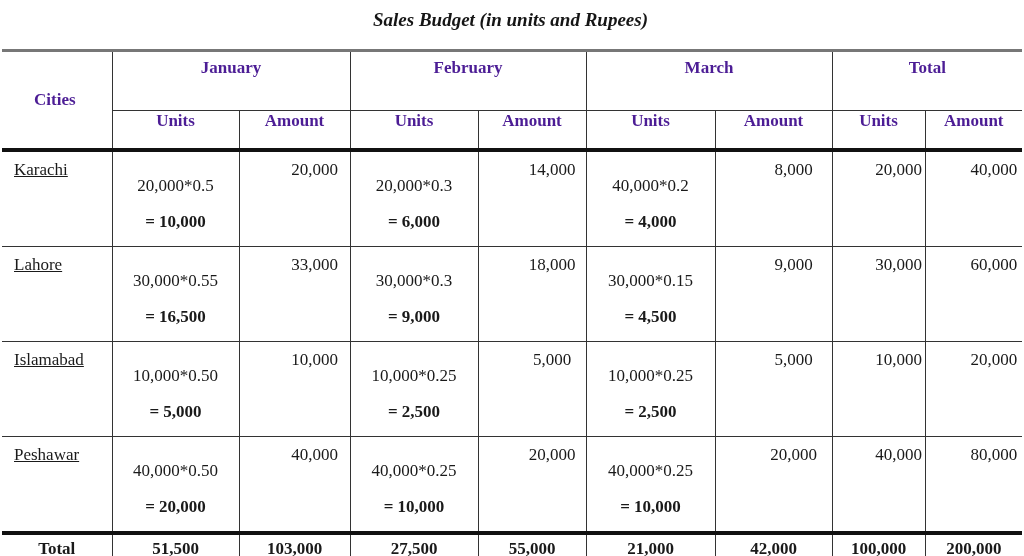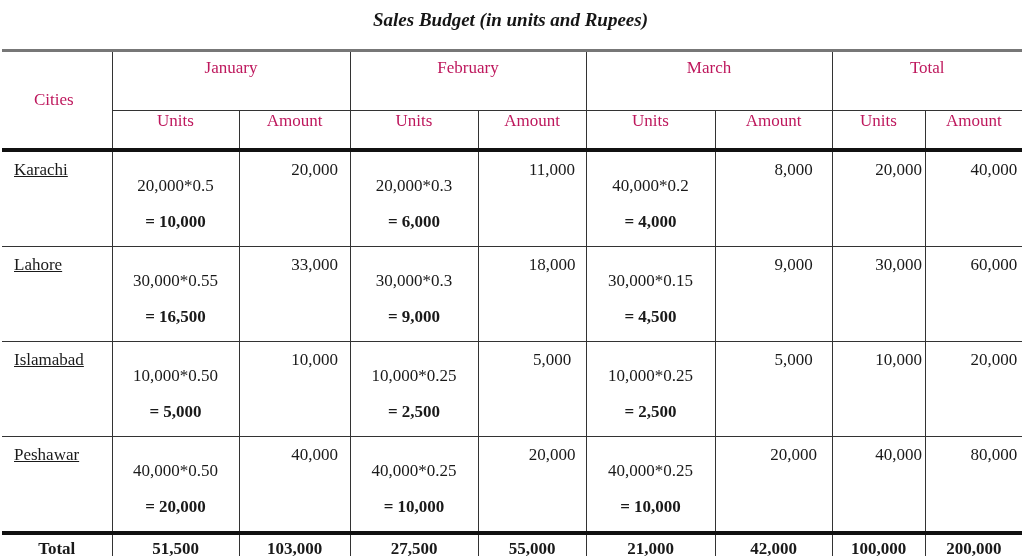--- a/index.html
+++ b/index.html
@@ -40,21 +40,21 @@
       border-right: 1px solid #333;
       padding: 0;
       text-align: center;
       vertical-align: top;
     }
     table.budget tr > :first-child { border-left: none; }
     table.budget tr > :last-child { border-right: none; }
 
     
     .top-rule th { border-top: 3px solid #777; }
-    th { font-weight: normal; color: #be185d; }
+    th { font-weight: bold; color: #4c1d95; }
     .h-month { height: 52px; vertical-align: top !important; padding-top: 6px !important; font-size: 17px; }
     .h-cities { vertical-align: middle !important; font-size: 17px; text-align: left !important; padding-left: 32px !important; }
     .h-sub th { height: 37px; border-top: 1px solid #333; vertical-align: middle; font-size: 17px; }
     .h-sub th { border-bottom: 4px solid #111; }
     .h-cities { border-bottom: 4px solid #111; }
 
     
     tr.data td { height: 86px; border-bottom: 1px solid #333; }
     tr.data td.city { text-align: left; padding-left: 12px; padding-top: 8px; font-size: 17px; text-decoration: underline; }
     tr.data td .calc { padding-top: 8px; line-height: 36px; font-size: 17px; margin-top: 8px; }
@@ -128,21 +128,21 @@
             <div class="result">= 10,000</div>
           </div>
         </td>
       <td class="val">20,000</td>
       <td>
           <div class="calc">
             <div>20,000*0.3</div>
             <div class="result">= 6,000</div>
           </div>
         </td>
-      <td class="val">11,000</td>
+      <td class="val">14,000</td>
       <td>
           <div class="calc">
             <div>40,000*0.2</div>
             <div class="result">= 4,000</div>
           </div>
         </td>
       <td class="val">8,000</td>
       <td class="val">20,000</td>
       <td class="val">40,000</td>
     </tr>

